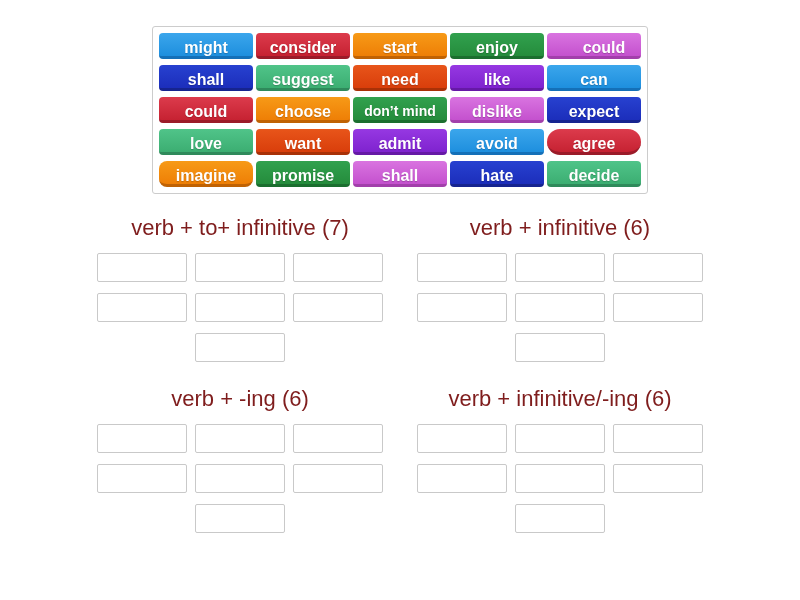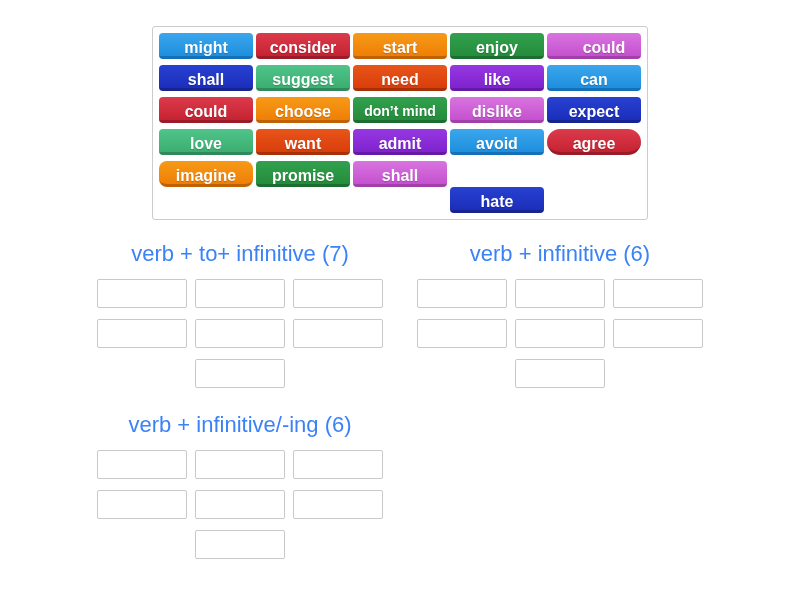--- a/index.html
+++ b/index.html
@@ -37,21 +37,21 @@
   .categories {
     width: 640px;
     margin: 21px auto 0;
     display: grid;
     grid-template-columns: 320px 320px;
     row-gap: 24px;
   }
   .category { text-align: center; }
   .category-title {
     font-size: 22px;
-    color: #3b82f6;
+    color: #7f1d1d;
     line-height: 26px;
     margin-bottom: 12px;
     font-weight: 400;
   }
   .slots {
     width: 290px;
     margin: 0 auto;
     display: flex;
     flex-wrap: wrap;
     justify-content: center;
@@ -86,21 +86,22 @@
     <div class="tile" style="background: linear-gradient(rgb(217, 116, 224), rgb(196, 81, 206)); border-bottom-color: rgb(162, 63, 171);">dislike</div>
     <div class="tile" style="background: linear-gradient(rgb(39, 65, 208), rgb(28, 46, 187)); border-bottom-color: rgb(22, 36, 143);">expect</div>
     <div class="tile" style="background: linear-gradient(rgb(80, 196, 137), rgb(60, 174, 114)); border-bottom-color: rgb(47, 138, 91);">love</div>
     <div class="tile" style="background: linear-gradient(rgb(232, 85, 26), rgb(217, 62, 11)); border-bottom-color: rgb(169, 49, 7);">want</div>
     <div class="tile" style="background: linear-gradient(rgb(150, 56, 226), rgb(127, 35, 207)); border-bottom-color: rgb(102, 25, 166);">admit</div>
     <div class="tile" style="background: linear-gradient(rgb(59, 166, 236), rgb(30, 143, 222)); border-bottom-color: rgb(20, 112, 184);">avoid</div>
     <div class="tile" style="background: linear-gradient(rgb(220, 59, 76), rgb(198, 34, 50)); border-bottom-color: rgb(155, 27, 41); border-radius: 16px;">agree</div>
     <div class="tile" style="background: linear-gradient(rgb(247, 154, 23), rgb(238, 127, 6)); border-bottom-color: rgb(192, 98, 3); border-radius: 8px;">imagine</div>
     <div class="tile" style="background: linear-gradient(rgb(49, 161, 78), rgb(37, 140, 60)); border-bottom-color: rgb(27, 110, 47);">promise</div>
     <div class="tile" style="background: linear-gradient(rgb(217, 116, 224), rgb(196, 81, 206)); border-bottom-color: rgb(162, 63, 171);">shall</div>
-    <div class="tile" style="background: linear-gradient(rgb(39, 65, 208), rgb(28, 46, 187)); border-bottom-color: rgb(22, 36, 143); margin-top: 26px;">hate</div>
+    <div class="tile" style="background: linear-gradient(rgb(39, 65, 208), rgb(28, 46, 187)); border-bottom-color: rgb(22, 36, 143);">hate</div>
+    <div class="tile" style="background: linear-gradient(rgb(80, 196, 137), rgb(60, 174, 114)); border-bottom-color: rgb(47, 138, 91);">decide</div>
   </div>
 
 <div class="categories">
   <div class="category">
     <div class="category-title">verb + to+ infinitive (7)</div>
     <div class="slots">
         <div class="slot"></div>
         <div class="slot"></div>
         <div class="slot"></div>
         <div class="slot"></div>
@@ -115,20 +116,32 @@
         <div class="slot"></div>
         <div class="slot"></div>
         <div class="slot"></div>
         <div class="slot"></div>
         <div class="slot"></div>
         <div class="slot"></div>
         <div class="slot"></div>
       </div>
   </div>
   <div class="category">
+    <div class="category-title">verb + -ing (6)</div>
+    <div class="slots">
+        <div class="slot"></div>
+        <div class="slot"></div>
+        <div class="slot"></div>
+        <div class="slot"></div>
+        <div class="slot"></div>
+        <div class="slot"></div>
+        <div class="slot"></div>
+      </div>
+  </div>
+  <div class="category">
     <div class="category-title">verb + infinitive/-ing (6)</div>
     <div class="slots">
         <div class="slot"></div>
         <div class="slot"></div>
         <div class="slot"></div>
         <div class="slot"></div>
         <div class="slot"></div>
         <div class="slot"></div>
         <div class="slot"></div>
       </div>

